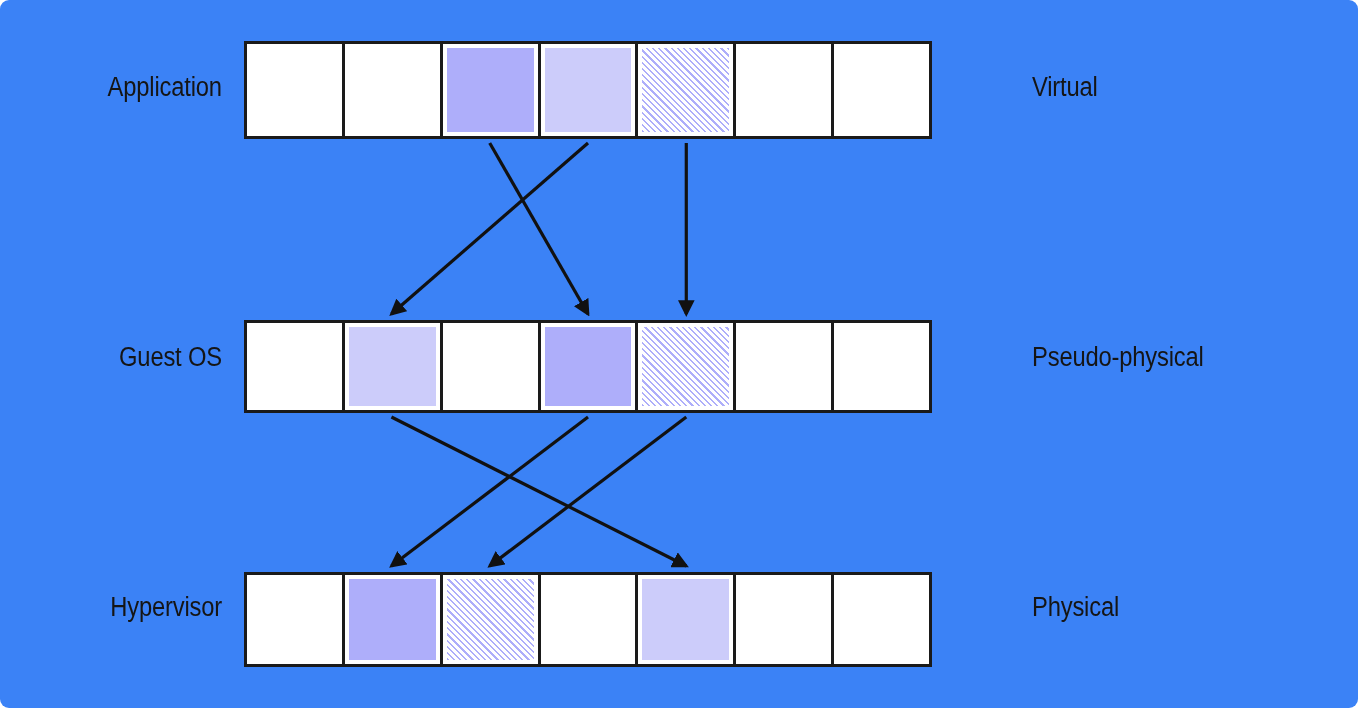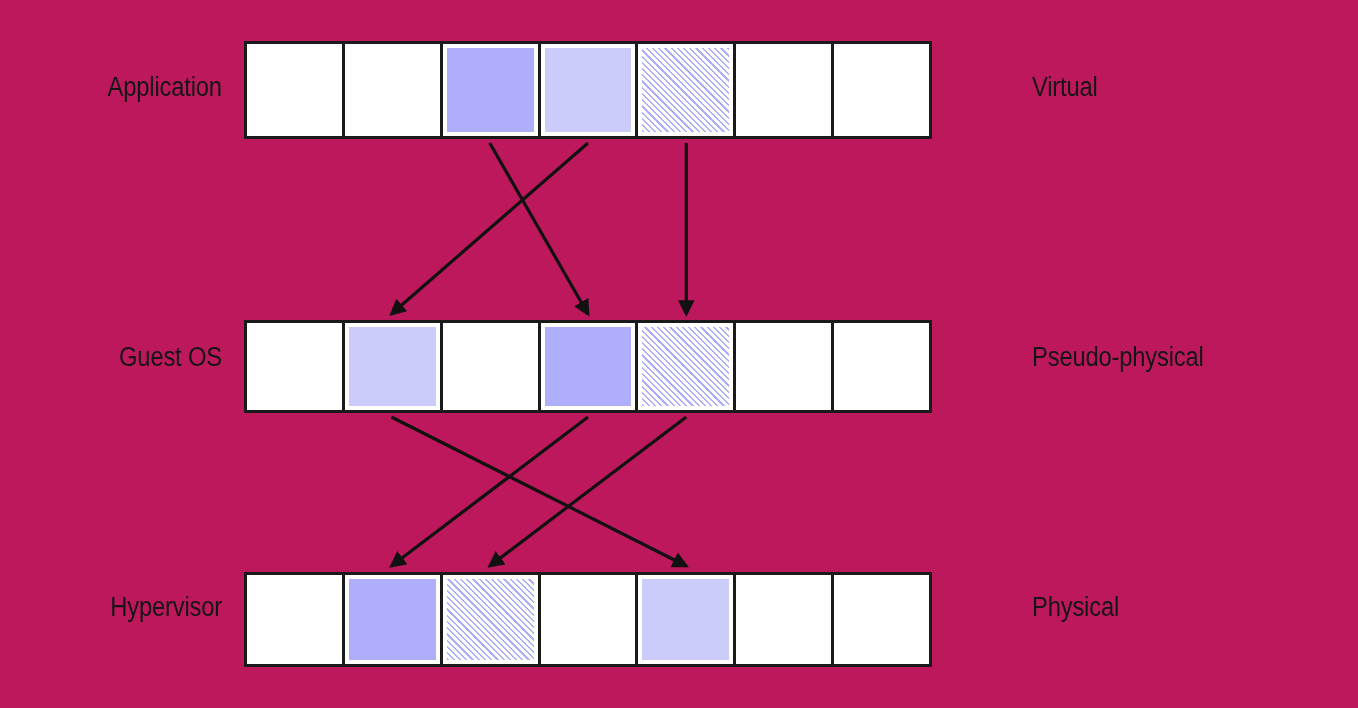--- a/index.html
+++ b/index.html
@@ -9,22 +9,23 @@
     background: #ffffff;
   }
   body {
     font-family: "Liberation Sans", "DejaVu Sans", sans-serif;
     color: #111111;
   }
   #diagram-root {
     position: relative;
     width: 1358px;
     height: 708px;
-    background: #be185d;
+    background: #3b82f6;
     overflow: hidden;
+    border-radius: 9px;
   }
 
   
   .row-label {
     position: absolute;
     font-size: 27px;
     line-height: 1;
     letter-spacing: -0.2px;
     color: #151515;
     white-space: nowrap;

